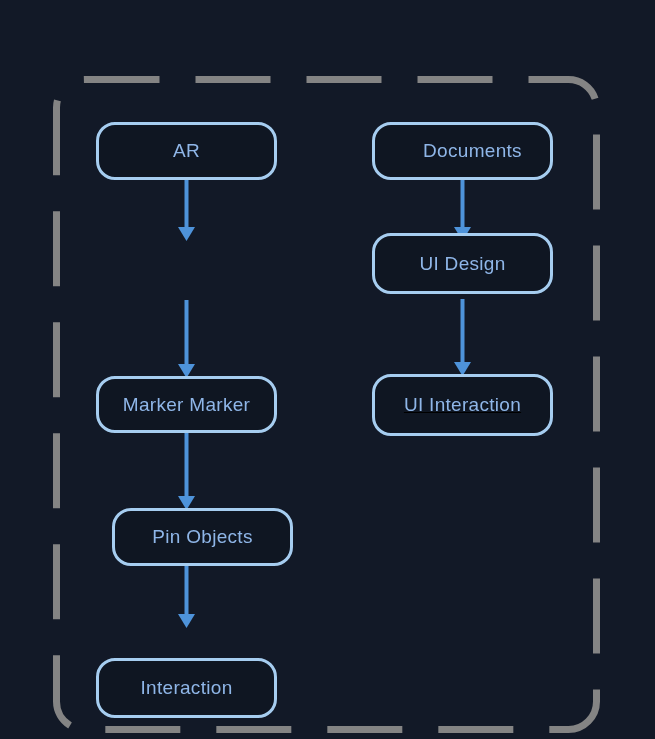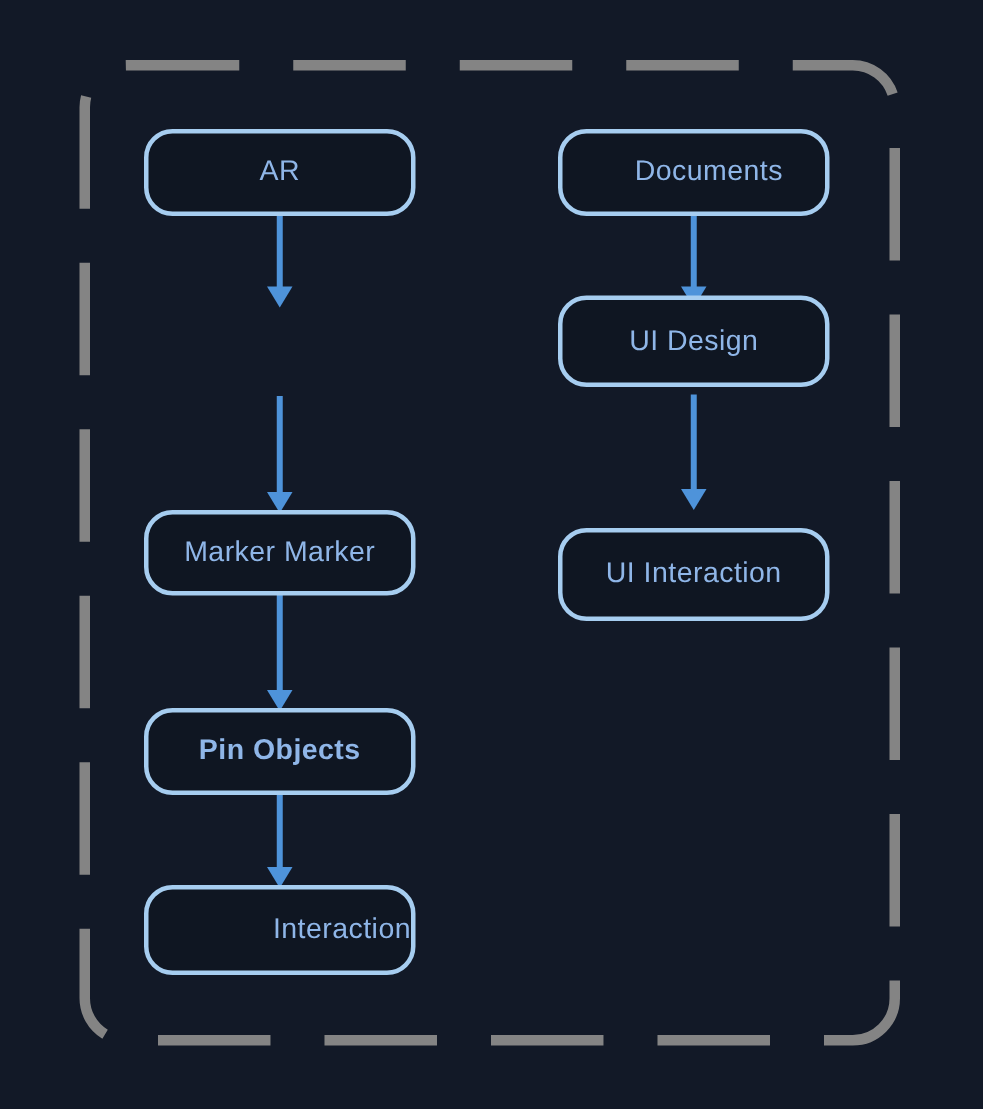--- a/index.html
+++ b/index.html
@@ -5,21 +5,21 @@
   html, body { margin: 0; padding: 0; }
   body {
     width: 655px; height: 739px;
     background: #121927;
     overflow: hidden;
     position: relative;
     font-family: "Liberation Sans", sans-serif;
   }
   #canvas {
     position: relative;
-    width: 655px; height: 645px;
+    width: 655px; height: 645px; margin-top: 36px;
   }
   #diagram-svg {
     position: absolute;
     left: 0; top: 0;
     width: 655px; height: 739px;
     z-index: 1;
   }
   .node {
     position: absolute;
     width: 181px;
@@ -37,25 +37,25 @@
     font-size: 19px;
     line-height: 26px;
     letter-spacing: 0.3px;
     text-align: center;
     white-space: pre-line;
   }
   
   #node-ar            { left: 96px;  top: 86px;  height: 58px; }
   #node-dokdo         { left: 96px;  top: 203px; height: 62px; }
   #node-making        { left: 96px;  top: 340px; height: 57px; }
-  #node-pin           { left: 96px;  top: 472px; height: 58px; font-weight: bold; }
-  #node-interaction   { left: 96px;  top: 590px; height: 60px; justify-content: flex-end; }
+  #node-pin           { left: 112px;  top: 472px; height: 58px; }
+  #node-interaction   { left: 96px;  top: 622px; height: 60px; }
   #node-documents     { left: 372px; top: 86px;  height: 58px; padding-left: 20px; }
   #node-uidesign      { left: 372px; top: 197px; height: 61px; }
-  #node-uiinteraction { left: 372px; top: 352px; height: 62px; }
+  #node-uiinteraction { left: 372px; top: 338px; height: 62px; text-decoration: underline; }
 </style>
 </head>
 <body>
 
 <div id="canvas">
 
   <svg id="diagram-svg" viewBox="0 0 655 739" xmlns="http://www.w3.org/2000/svg">
     <rect x="56.5" y="43.5" width="540" height="650" rx="28" fill="none" stroke="#848484" stroke-width="7" stroke-dasharray="75 36"></rect>
     <g id="arrows">
         <g>

